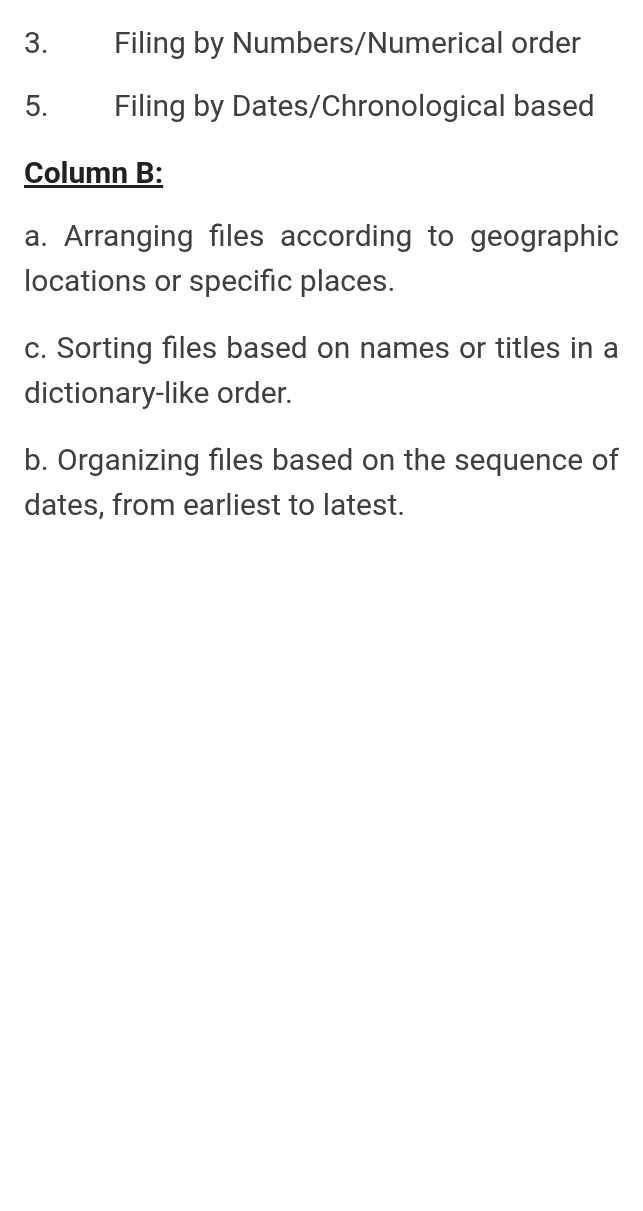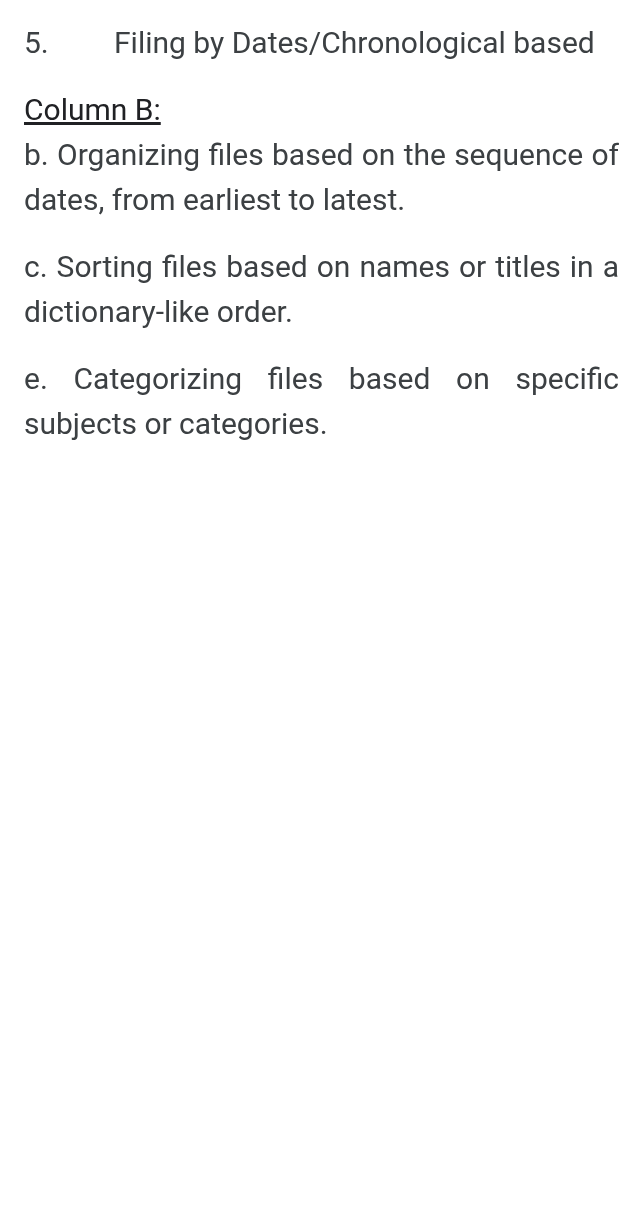--- a/index.html
+++ b/index.html
@@ -19,45 +19,49 @@
     .list-item {
       margin-bottom: 18px;
       text-align: justify;
       text-justify: inter-word;
     }
     .list-item .num {
       display: inline-block;
       min-width: 90px;
     }
     .heading {
-      font-weight: 400;
+      font-weight: 700;
       text-decoration: underline;
       margin-top: 22px;
+      margin-bottom: 18px;
       color: #202124;
     }
     .def-item {
       margin-bottom: 22px;
       text-align: justify;
       text-justify: inter-word;
     }
   </style>
 </head>
 <body>
 
 <div>
   <div class="list-item">
+    <span class="num">3.</span><span>Filing by Numbers/Numerical order</span>
+  </div>
+  <div class="list-item">
     <span class="num">5.</span><span>Filing by Dates/Chronological based</span>
   </div>
 </div>
 
 <div class="heading">Column B:</div>
 
 <div>
   <div class="def-item">
-    <span> b. </span><span>Organizing files based on the sequence of dates, from earliest to latest.</span>
+    <span> a. </span><span>Arranging files according to geographic locations or specific places.</span>
   </div>
   <div class="def-item">
     <span>c. </span><span>Sorting files based on names or titles in a dictionary-like order.</span>
   </div>
   <div class="def-item">
-    <span>e. </span><span>Categorizing files based on specific subjects or categories.</span>
+    <span> b. </span><span>Organizing files based on the sequence of dates, from earliest to latest.</span>
   </div>
 </div>
 
 </body></html>

